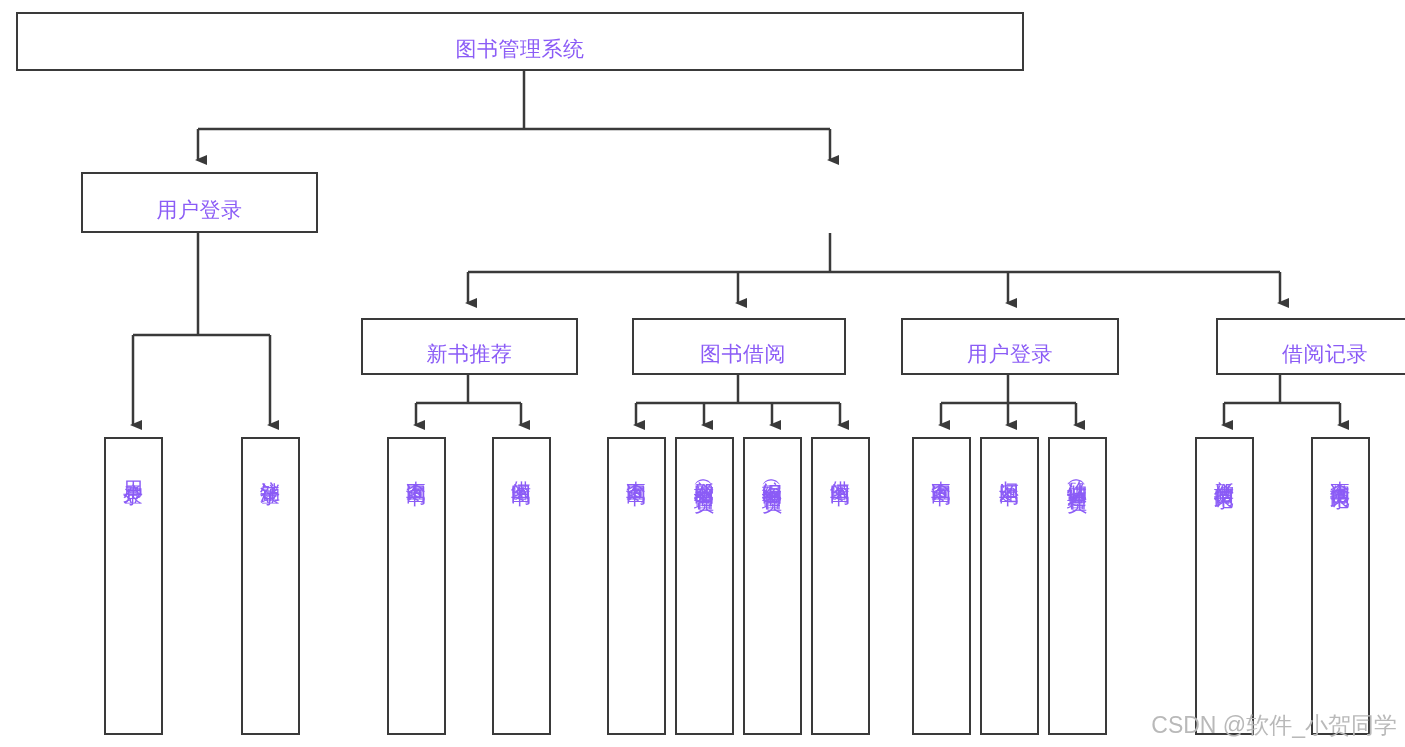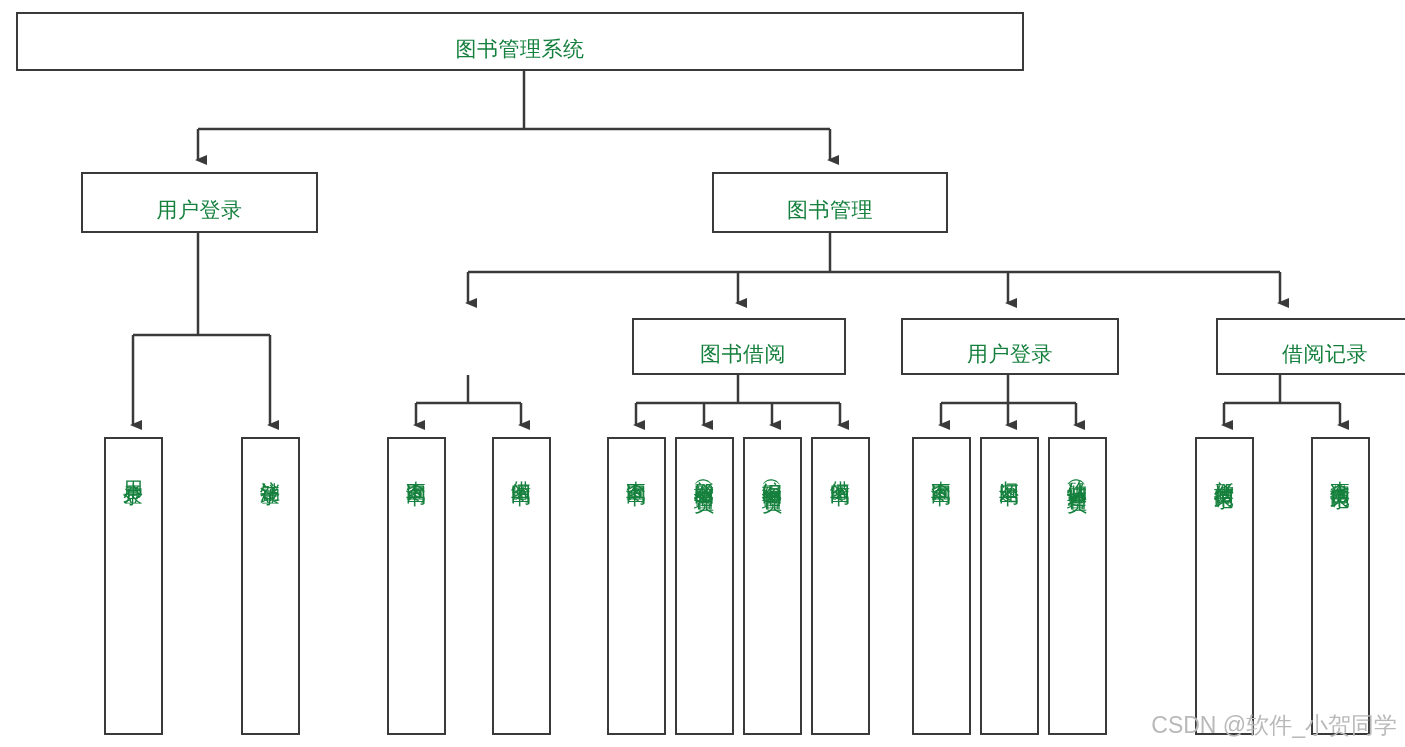--- a/index.html
+++ b/index.html
@@ -30,21 +30,21 @@
     position: absolute;
     box-sizing: border-box;
     background: #ffffff;
     border: 2px solid #3a3a3a;
     display: flex;
     align-items: center;
     justify-content: center;
     z-index: 2;
   }
   .node .label {
-    color: #15803d;
+    color: #8b5cf6;
     font-size: 21px;
     line-height: 1.18;
     letter-spacing: 0.5px;
     white-space: nowrap;
     text-align: center;
     margin-top: 16px;
   }
   .node.vertical .label {
     writing-mode: vertical-rl;
     text-orientation: upright;
@@ -126,24 +126,24 @@
   </svg>
 
   <div class="node" style="left:16px; top:12px; width:1008px; height:59px;">
     <span class="label">图书管理系统</span>
   </div>
 
   <div class="node" style="left:81px; top:172px; width:237px; height:61px;">
     <span class="label">用户登录</span>
   </div>
 
-  <div class="node" style="left:712px; top:172px; width:236px; height:61px;">
-    <span class="label">图书管理</span>
-  </div>
-
+
+  <div class="node" style="left:361px; top:318px; width:217px; height:57px;">
+    <span class="label">新书推荐</span>
+  </div>
 
   <div class="node" style="left:632px; top:318px; width:214px; height:57px;padding-left:8px;">
     <span class="label">图书借阅</span>
   </div>
 
   <div class="node" style="left:901px; top:318px; width:218px; height:57px;">
     <span class="label">用户登录</span>
   </div>
 
   <div class="node" style="left:1216px; top:318px; width:218px; height:57px;">

